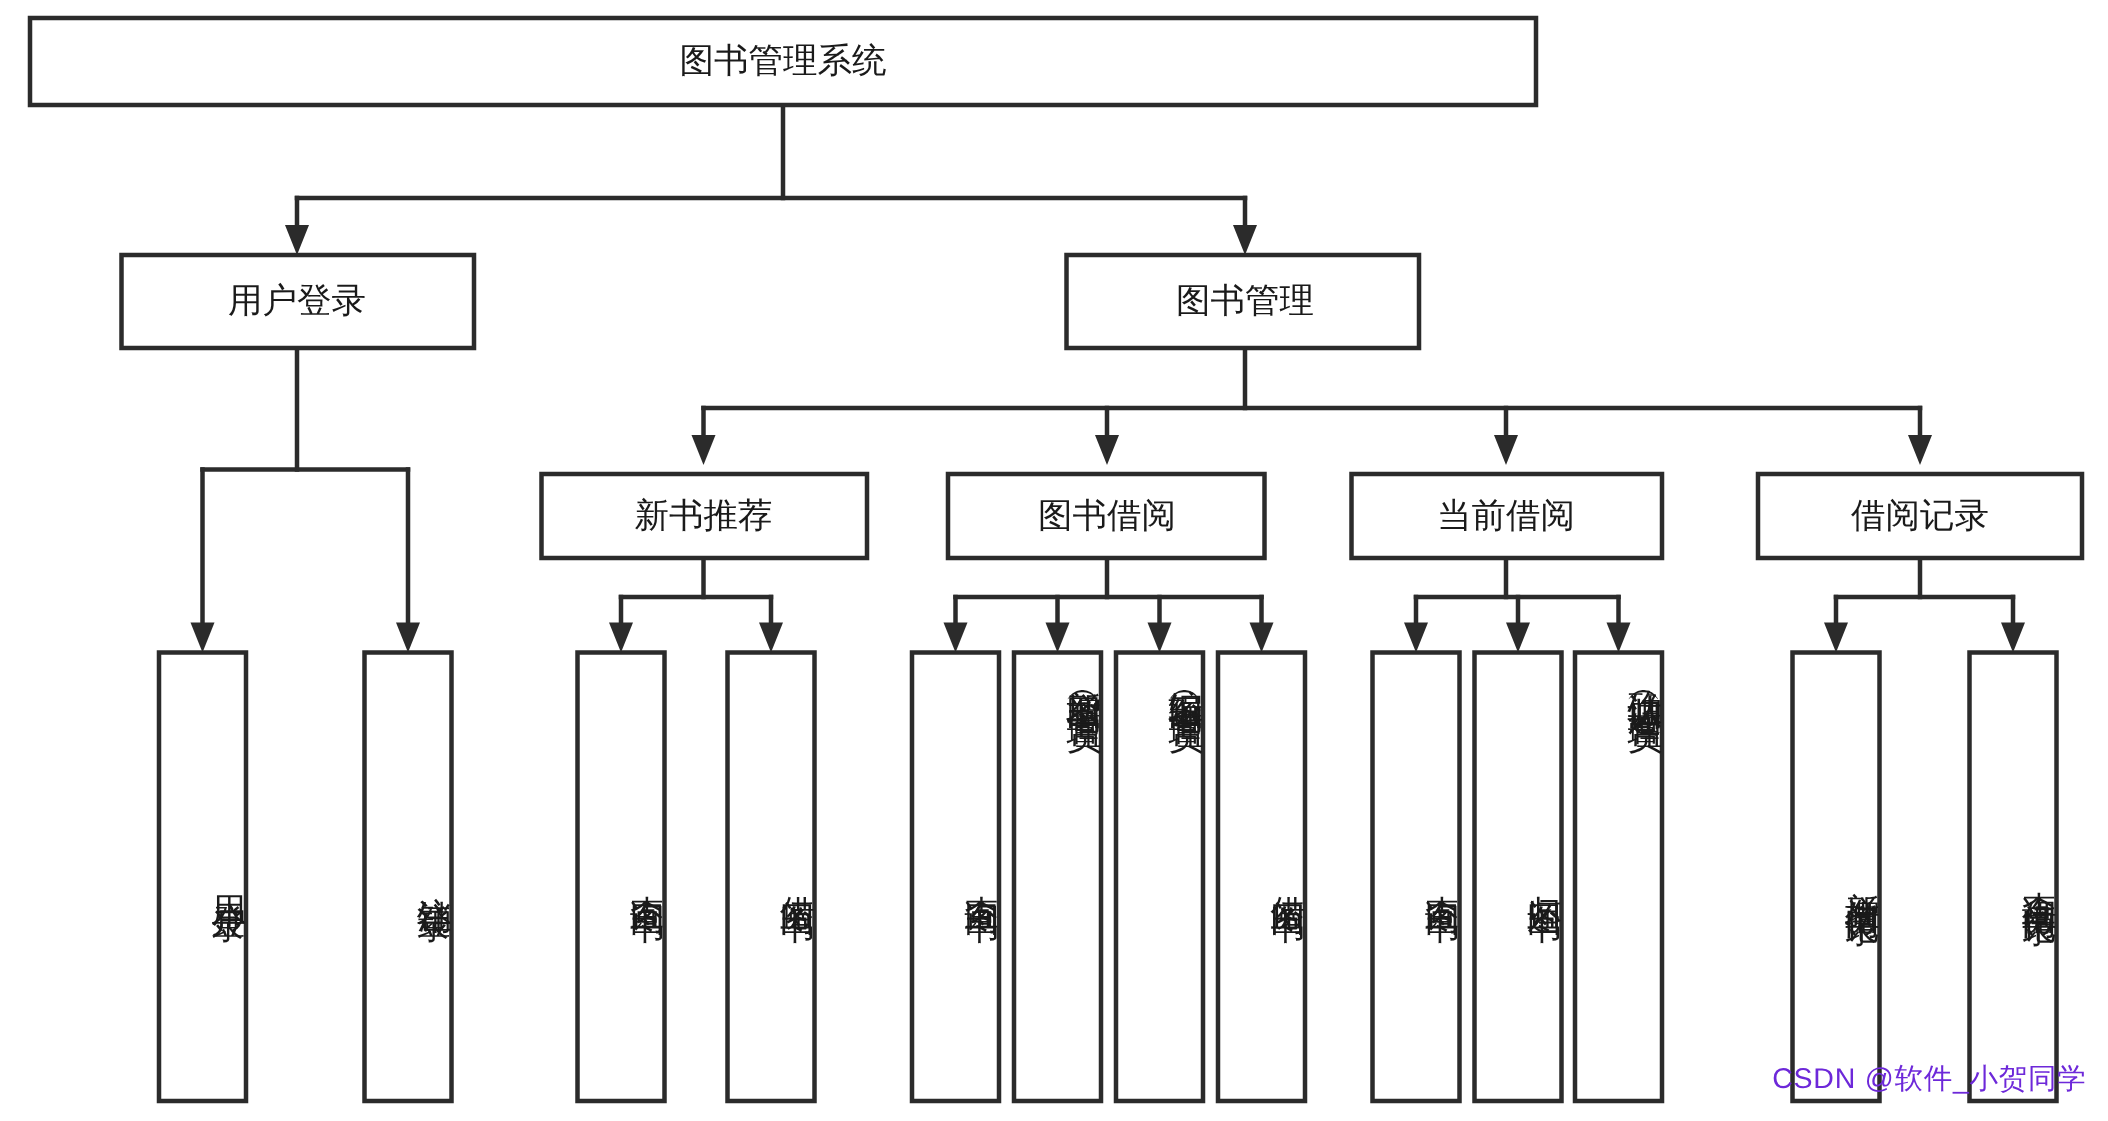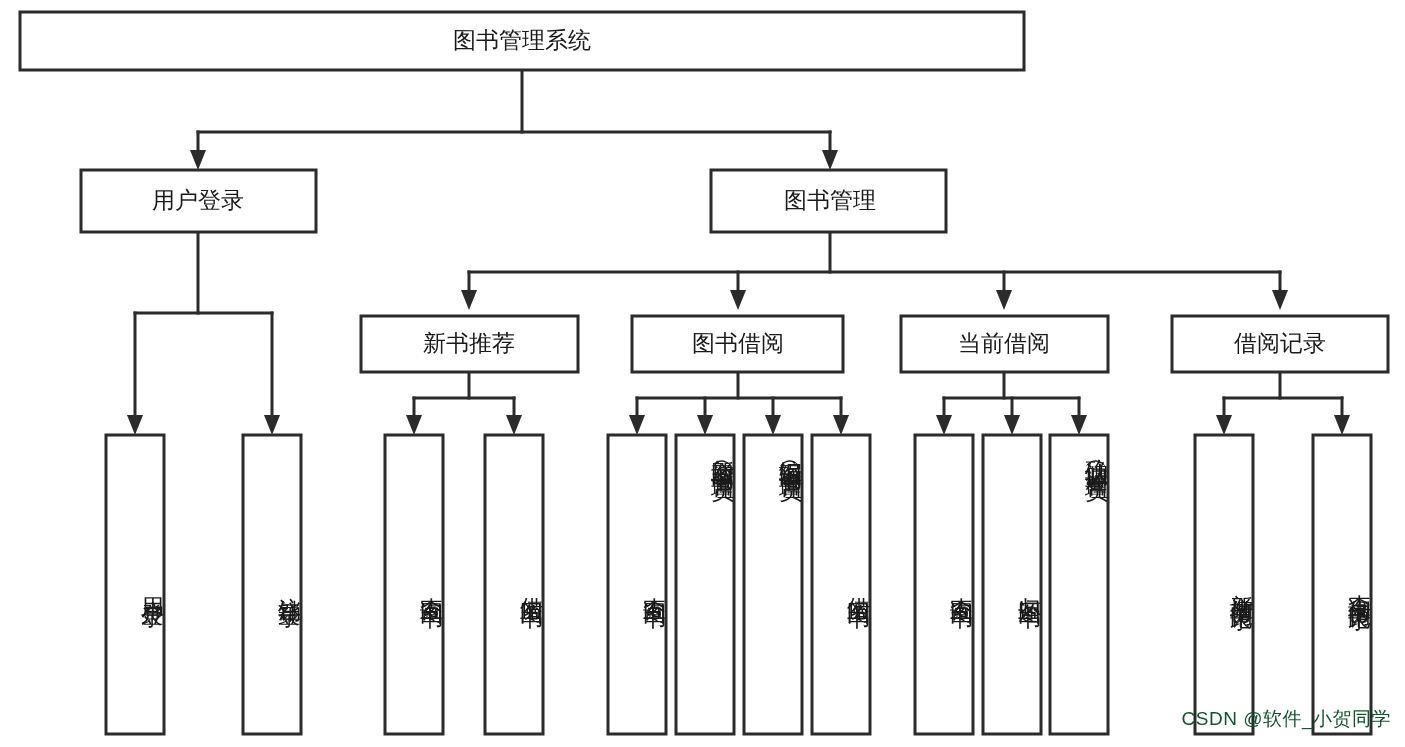--- a/index.html
+++ b/index.html
@@ -38,21 +38,21 @@
     justify-content:center;
     pointer-events:none;
   }
   .vlabel.top{justify-content:flex-start;}
 
   .watermark{
     position:absolute;
     right:14px;bottom:6px;
     font-family:"Liberation Sans","DejaVu Sans",sans-serif;
     font-size:19px;
-    color:#14532d;
+    color:#6d28d9;
     white-space:nowrap;
     letter-spacing:.5px;
   }
 </style>
 </head>
 <body>
 
 <div id="stage">
 
   <svg class="diagram" viewBox="0 0 1405 747">

